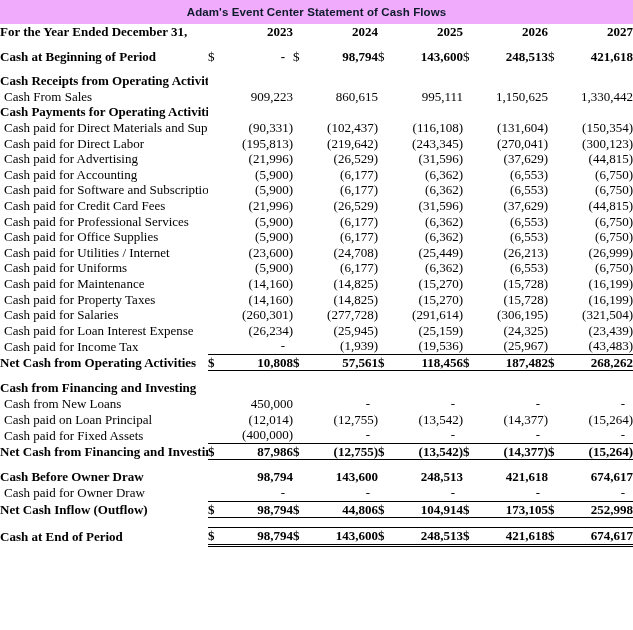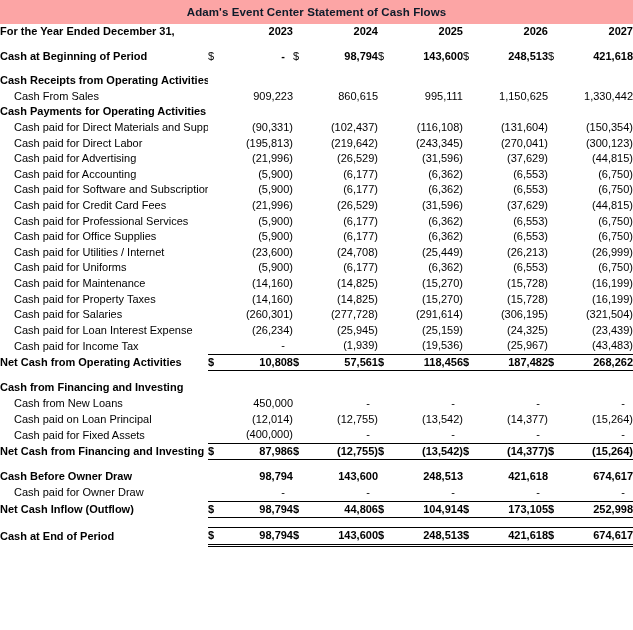--- a/index.html
+++ b/index.html
@@ -17,39 +17,40 @@
 
   #sheet {
     width: 633px;
     height: 630px;
     position: relative;
   }
 
   
   .title-bar {
     height: 24px;
-    background: #fca5a5;
+    background: #f0abfc;
     display: flex;
     align-items: center;
     justify-content: center;
   }
   .title-bar .title-text {
     font-size: 11.5px;
     font-weight: bold;
     color: #0d1b2a;
     letter-spacing: .1px;
     white-space: nowrap;
   }
 
   
   table.cf {
     width: 633px;
     border-collapse: collapse;
     table-layout: fixed;
-    font-size: 11px;
+    font-size: 13px;
+    font-family: Liberation Serif, serif;
   }
 
   col.c-label { width: 208px; }
   col.c-cur   { width: 16px;  }
   col.c-num   { width: 69px;  }
 
   table.cf td {
     padding: 0;
     height: 15.6px;
     line-height: 15.6px;
@@ -58,21 +59,21 @@
     overflow: hidden;
   }
 
   
   td.label {
     padding-left: 3px;
     max-width: 208px;
     overflow: hidden;
     text-overflow: clip;
   }
-  td.label.indent  { padding-left: 14px; }
+  td.label.indent  { padding-left: 4px; }
   td.label.bold    { font-weight: bold; }
 
   
   td.cur {
     text-align: left;
     padding-left: 3px;
     font-weight: bold;
   }
   td.cur.plain { font-weight: normal; }
 

